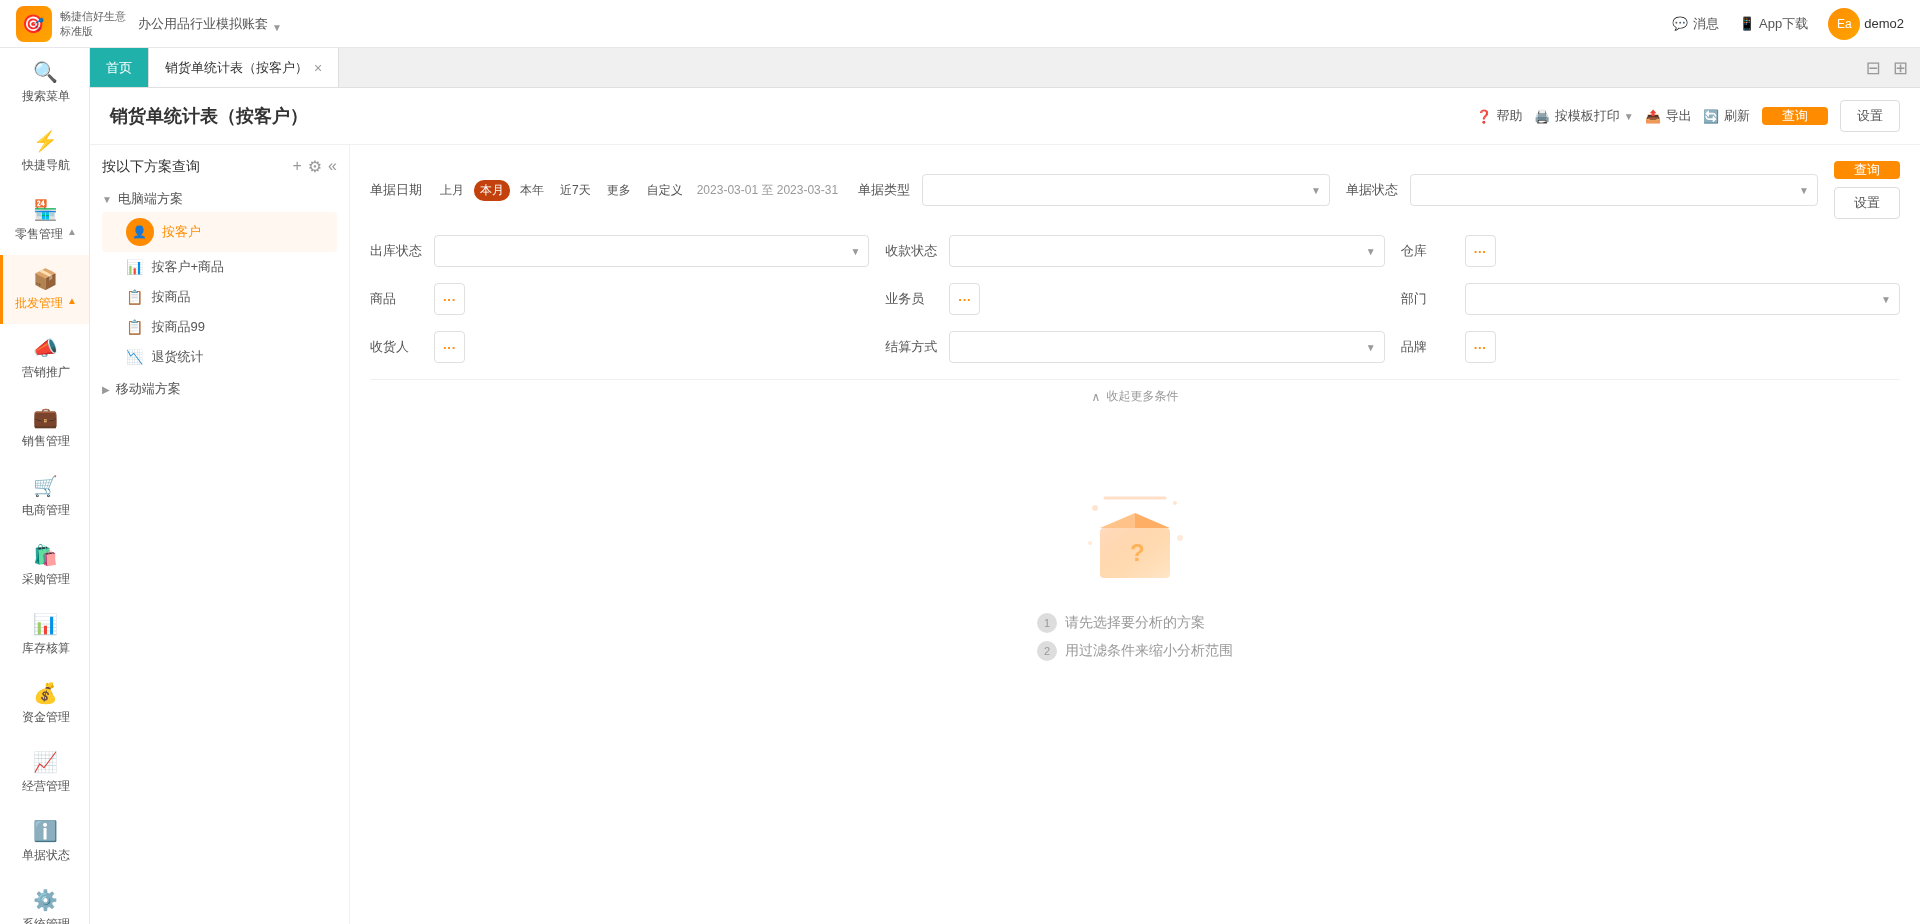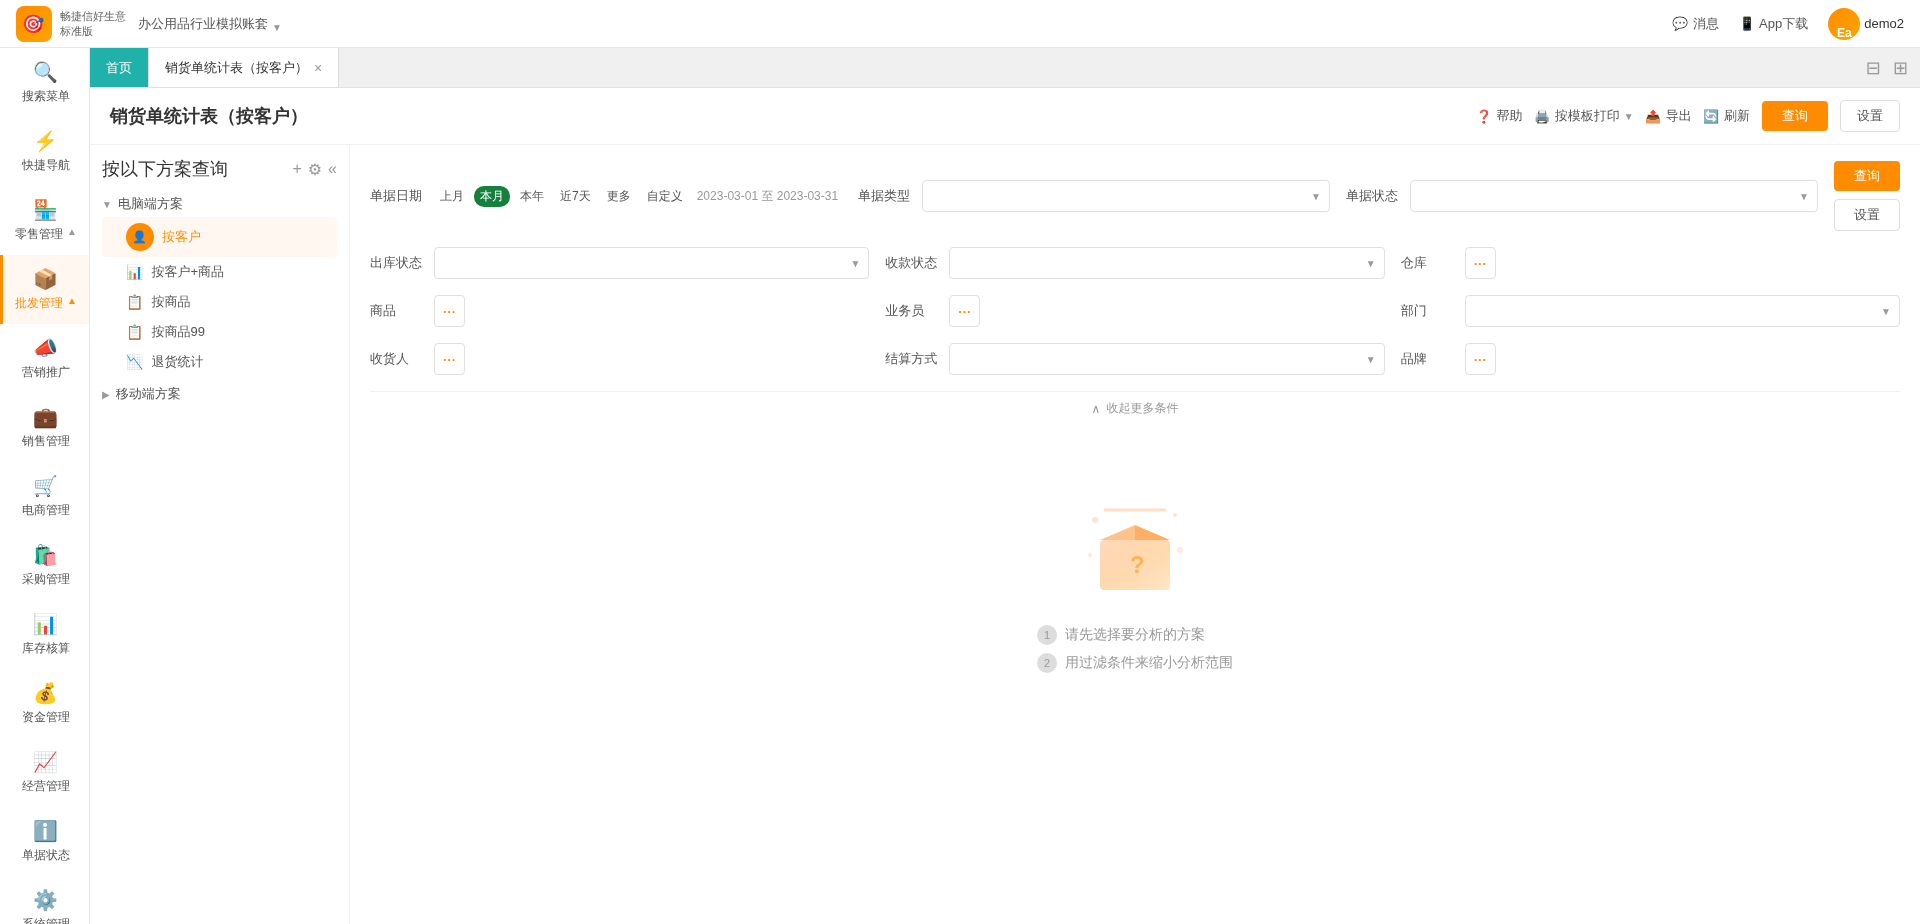--- a/index.html
+++ b/index.html
@@ -63,25 +63,25 @@
       color: #555;
       cursor: pointer;
       font-size: 13px;
     }
     .user-avatar {
       width: 32px;
       height: 32px;
       border-radius: 50%;
       background: linear-gradient(135deg, #ff8c00, #ffa500);
       display: flex;
-      align-items: flex-end;
+      align-items: center;
       justify-content: center;
       color: white;
       font-size: 12px;
-      font-weight: bold;
+      font-weight: normal;
     }
     .user-name { font-size: 13px; color: #333; cursor: pointer; }
 
     
     .main-layout {
       display: flex;
       flex: 1;
       overflow: hidden;
     }
 
@@ -188,21 +188,21 @@
       align-items: center;
       gap: 4px;
       color: #555;
       cursor: pointer;
       font-size: 13px;
     }
     .btn-primary {
       background: #ff8c00;
       color: white;
       border: none;
-      padding: 6px 20px;
+      padding: 0 20px;
       border-radius: 4px;
       cursor: pointer;
       font-size: 13px;
     }
     .btn-secondary {
       background: white;
       color: #555;
       border: 1px solid #ddd;
       padding: 6px 16px;
       border-radius: 4px;
@@ -224,21 +224,21 @@
       overflow-y: auto;
       flex-shrink: 0;
     }
     .scheme-panel-header {
       display: flex;
       align-items: center;
       justify-content: space-between;
       margin-bottom: 10px;
     }
     .scheme-panel-title {
-      font-size: 18px;
+      font-size: 14px;
       color: #333;
       font-weight: 500;
     }
     .scheme-actions {
       display: flex;
       gap: 6px;
     }
     .scheme-action-icon {
       color: #999;
       cursor: pointer;
@@ -311,21 +311,21 @@
     }
     .date-quick-btn {
       padding: 2px 6px;
       border: none;
       background: transparent;
       cursor: pointer;
       color: #555;
       font-size: 12px;
     }
     .date-quick-btn.active {
-      background: #15803d;
+      background: #c2410c;
       color: white;
       border-radius: 10px;
     }
     .filter-select {
       flex: 1;
       display: flex;
       align-items: center;
       justify-content: space-between;
       border: 1px solid #e0e0e0;
       border-radius: 4px;

